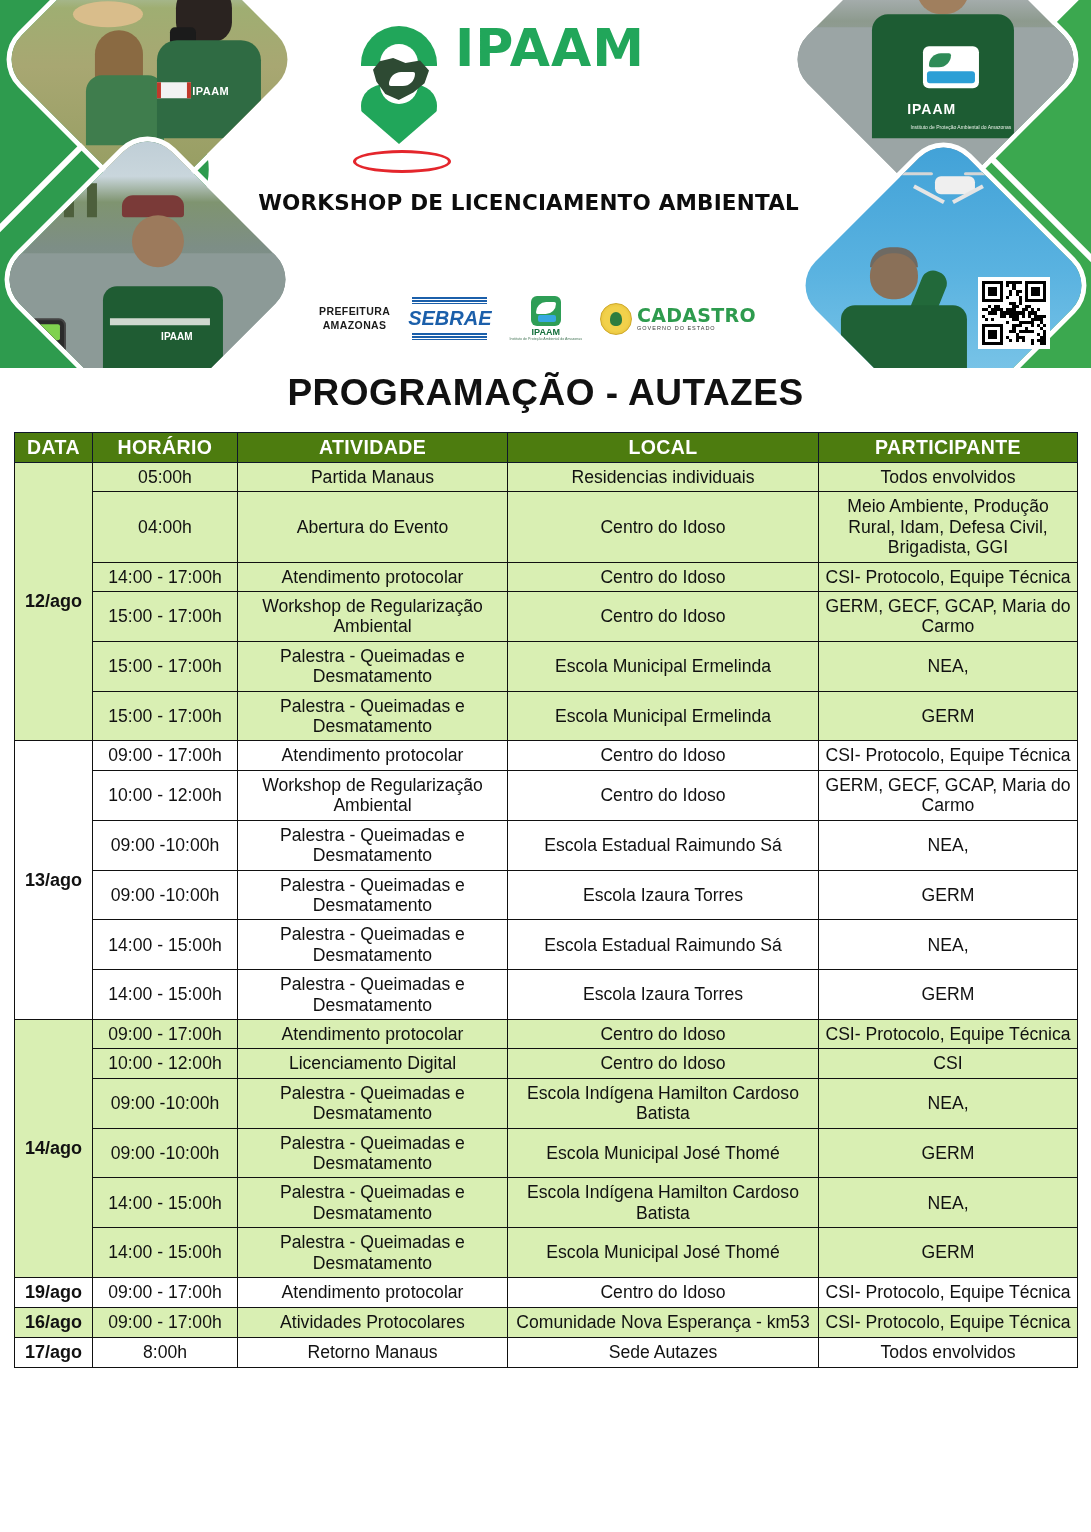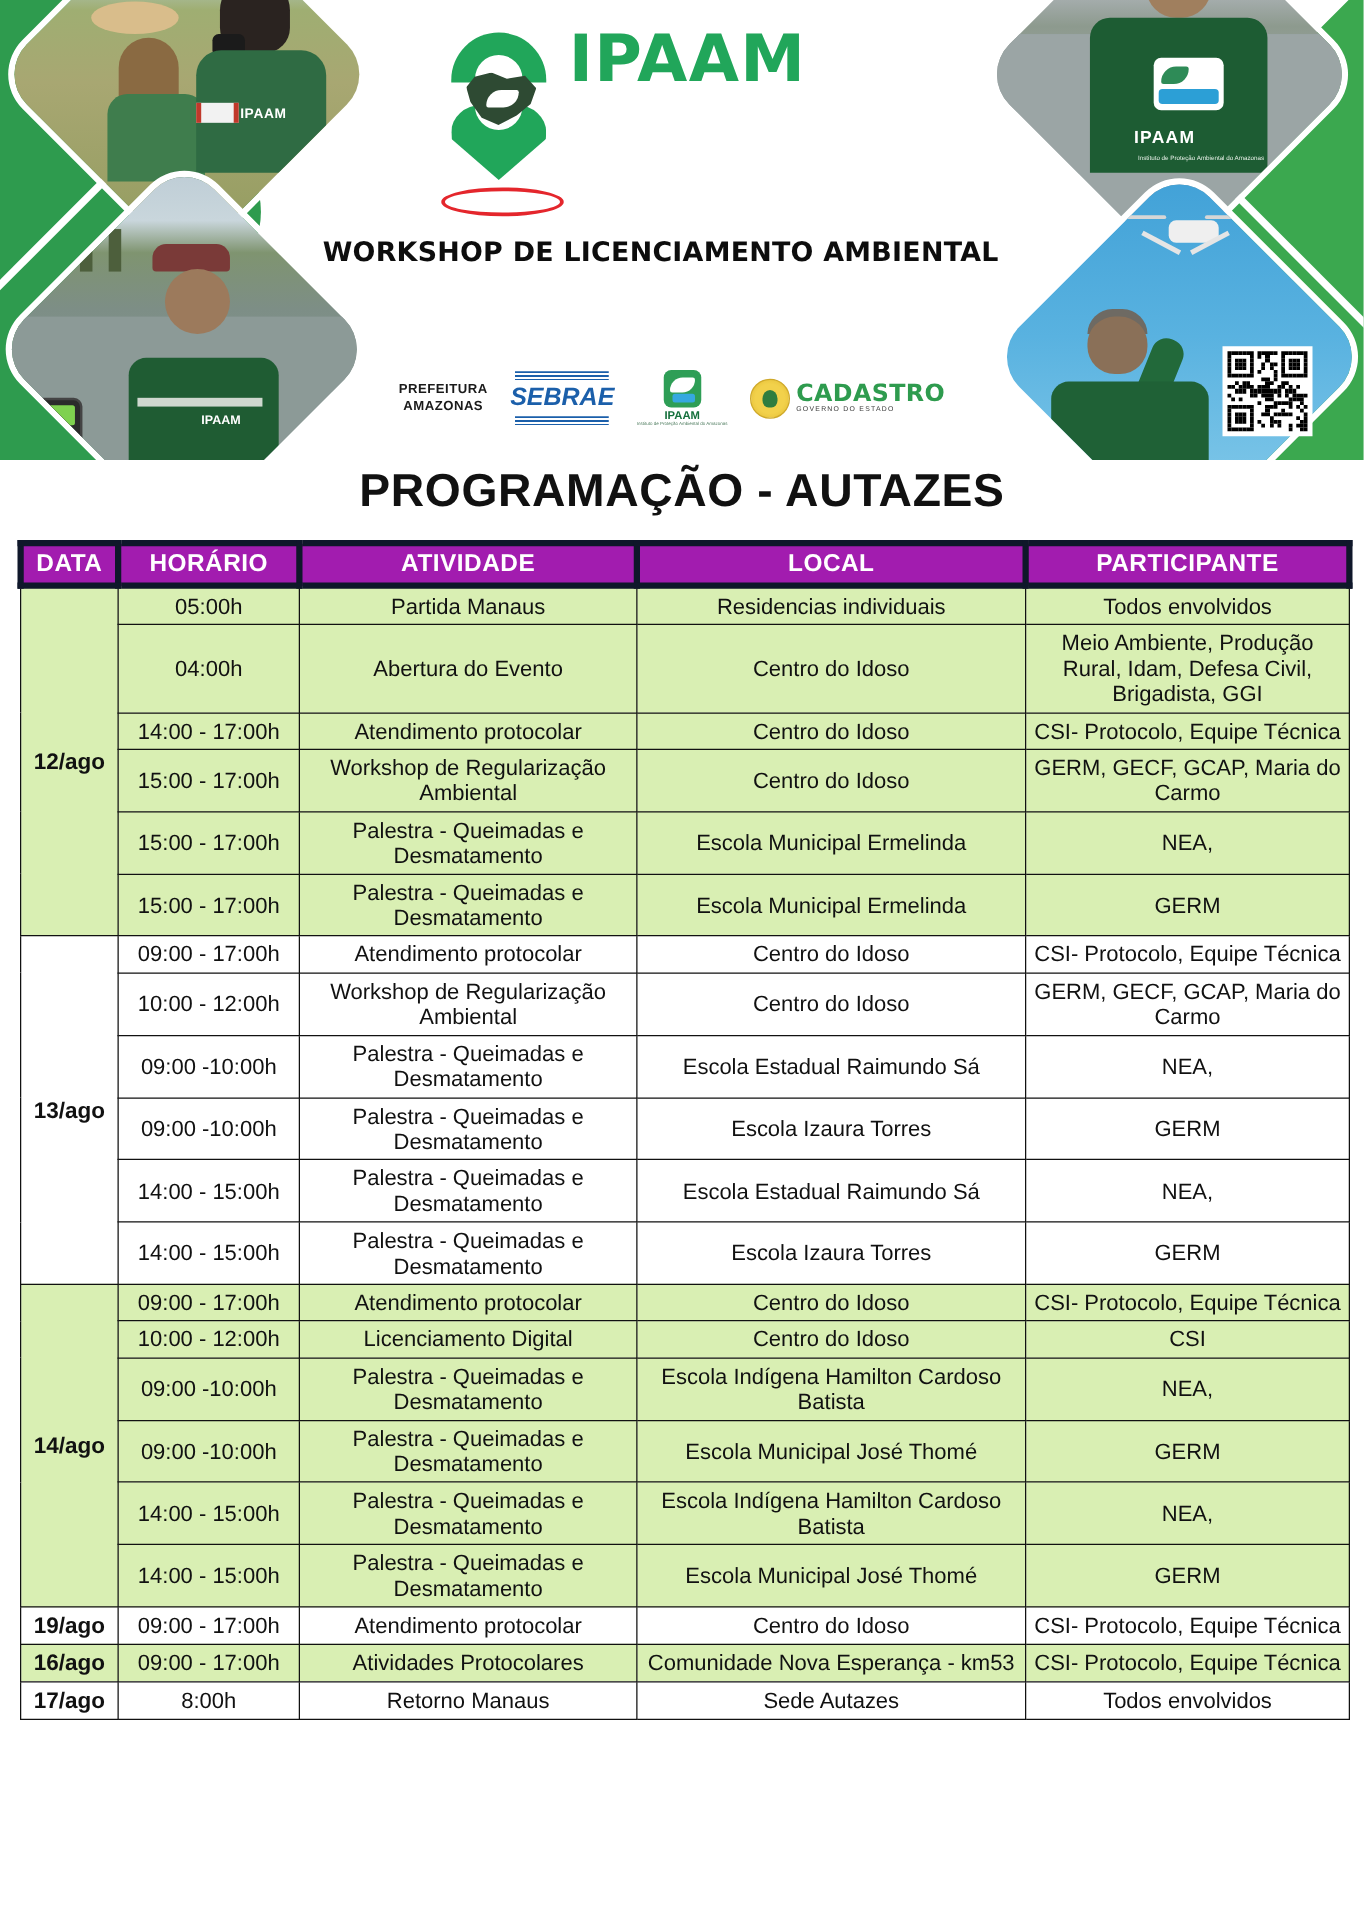--- a/index.html
+++ b/index.html
@@ -219,22 +219,22 @@
   .table-wrap{position:absolute;left:14px;top:432px;width:1063px;}
   table{border-collapse:collapse;width:1063px;table-layout:fixed;
     font-family:"Liberation Sans", sans-serif;}
   col.c-data{width:78px;}
   col.c-hora{width:145px;}
   col.c-ativ{width:270px;}
   col.c-local{width:311px;}
   col.c-part{width:259px;}
 
   th{
-    background:#a21caf;color:#ffffff;font-size:19.5px;font-weight:bold;
-    border:5px solid #0f172a;padding:3px 2px;text-align:center;
+    background:#4d7c0f;color:#ffffff;font-size:19.5px;font-weight:bold;
+    border:1px solid #0f172a;padding:3px 2px;text-align:center;
     letter-spacing:.4px;
   }
   td{
     border:1px solid #111;text-align:center;vertical-align:middle;
     font-size:17.6px;color:#111;padding:4px 5px;line-height:1.16;
   }
   td.date-cell{font-weight:bold;font-size:18px;}
   tr.g td{background:#D9EFB3;}
   tr.w td{background:#FFFFFF;}
   td.g{background:#D9EFB3;}

